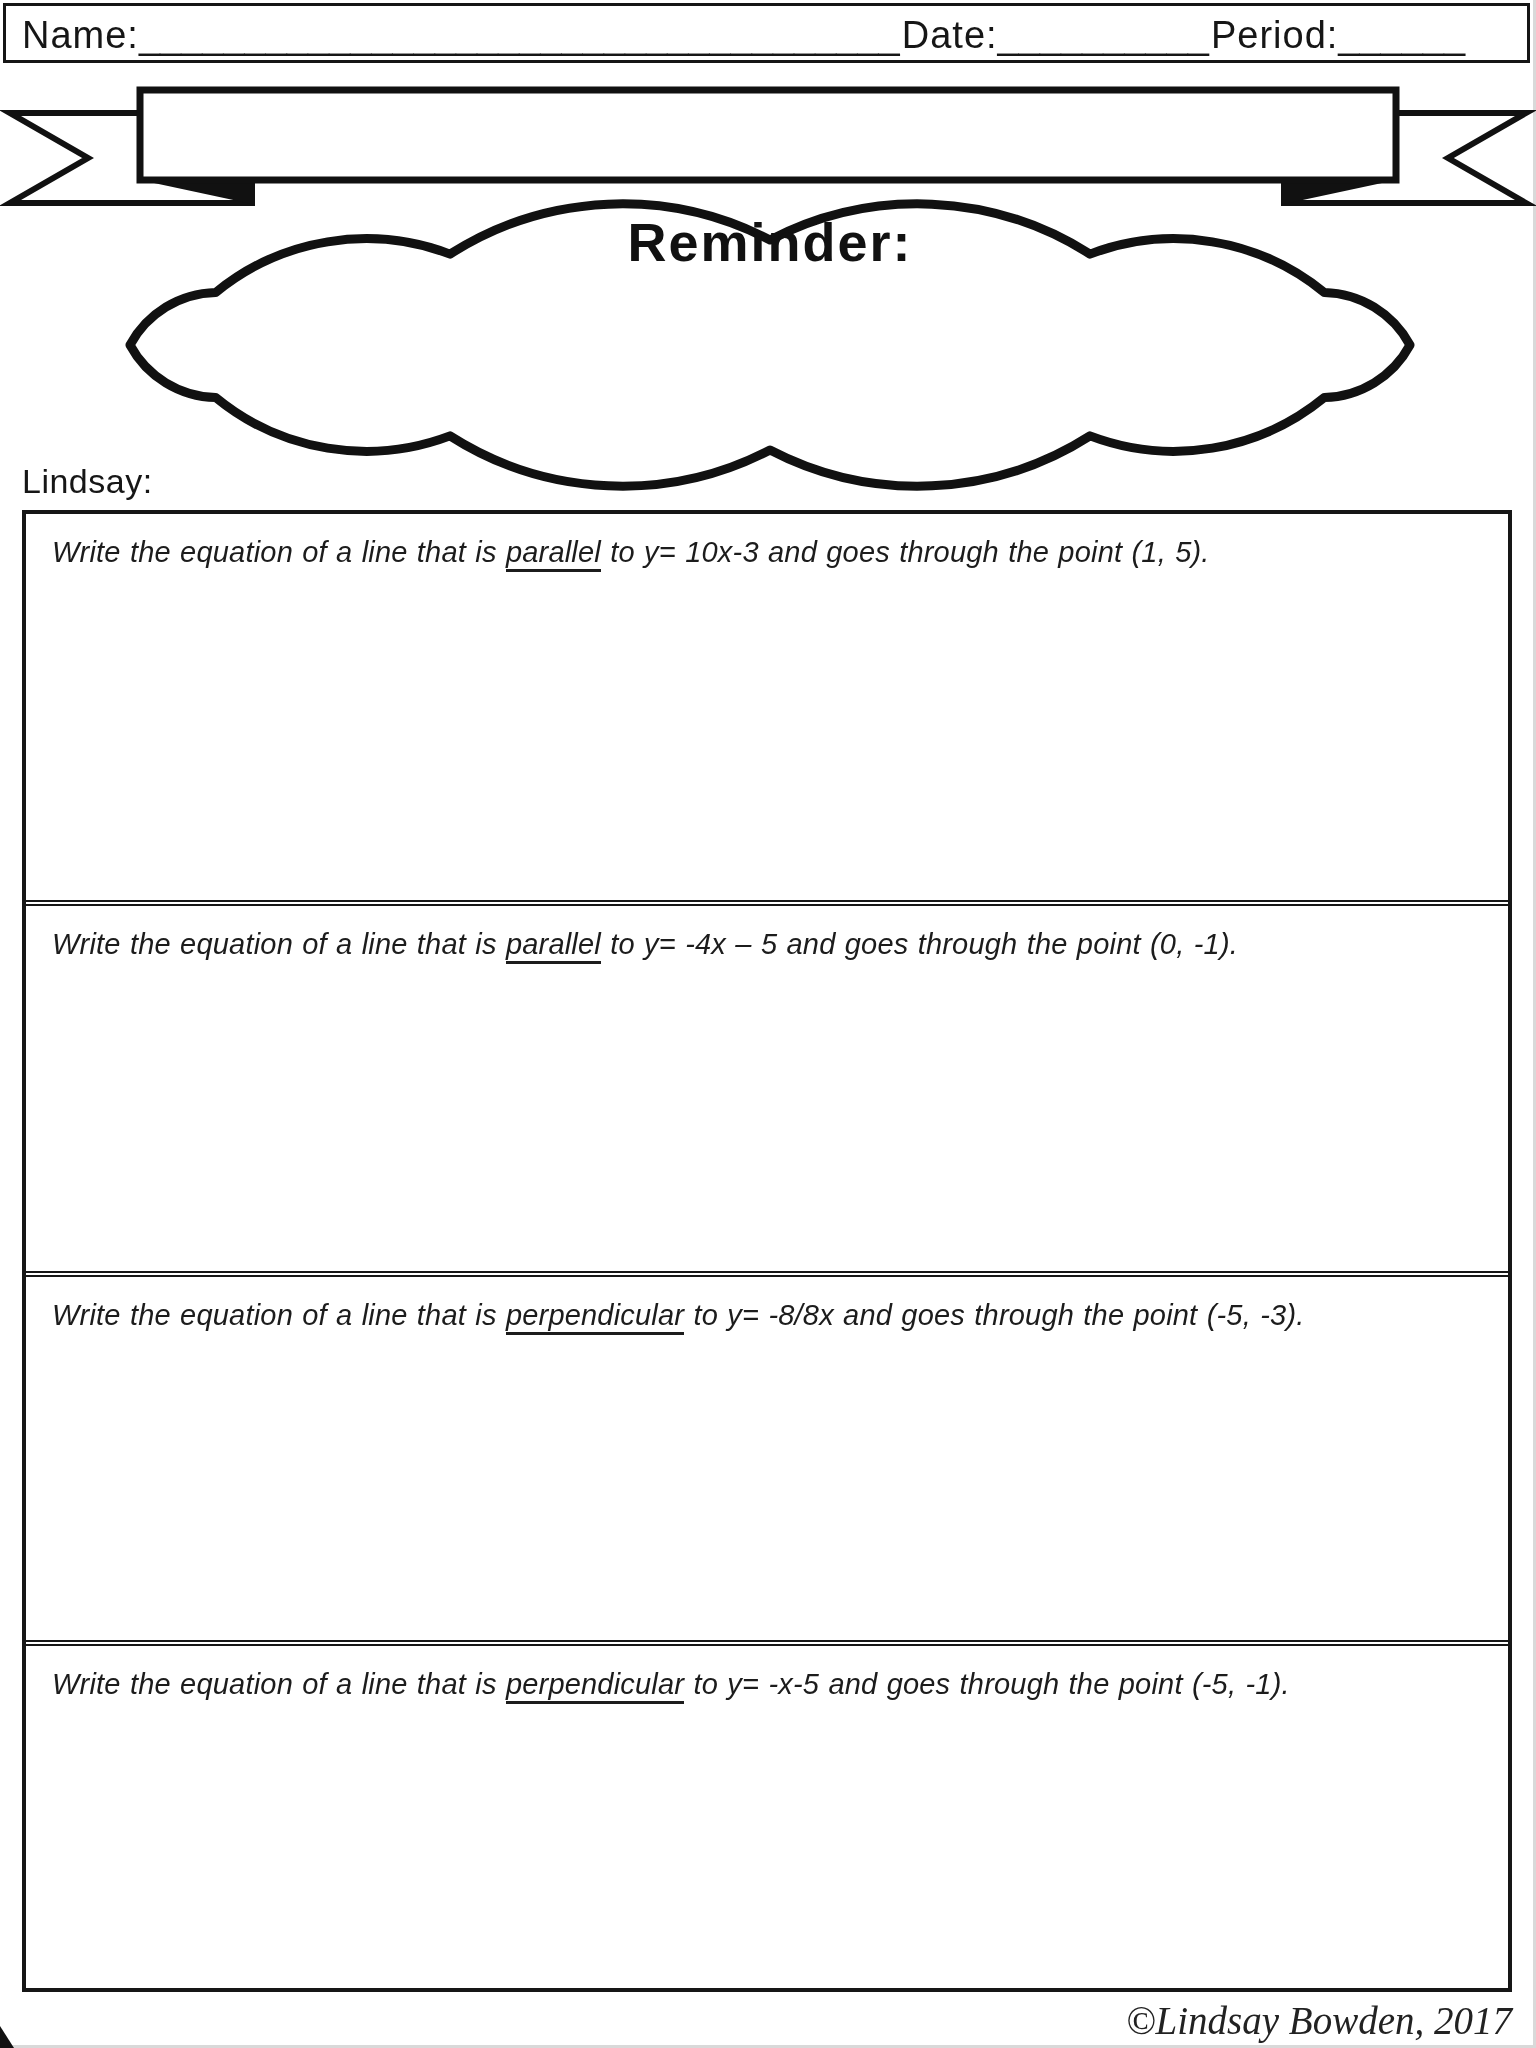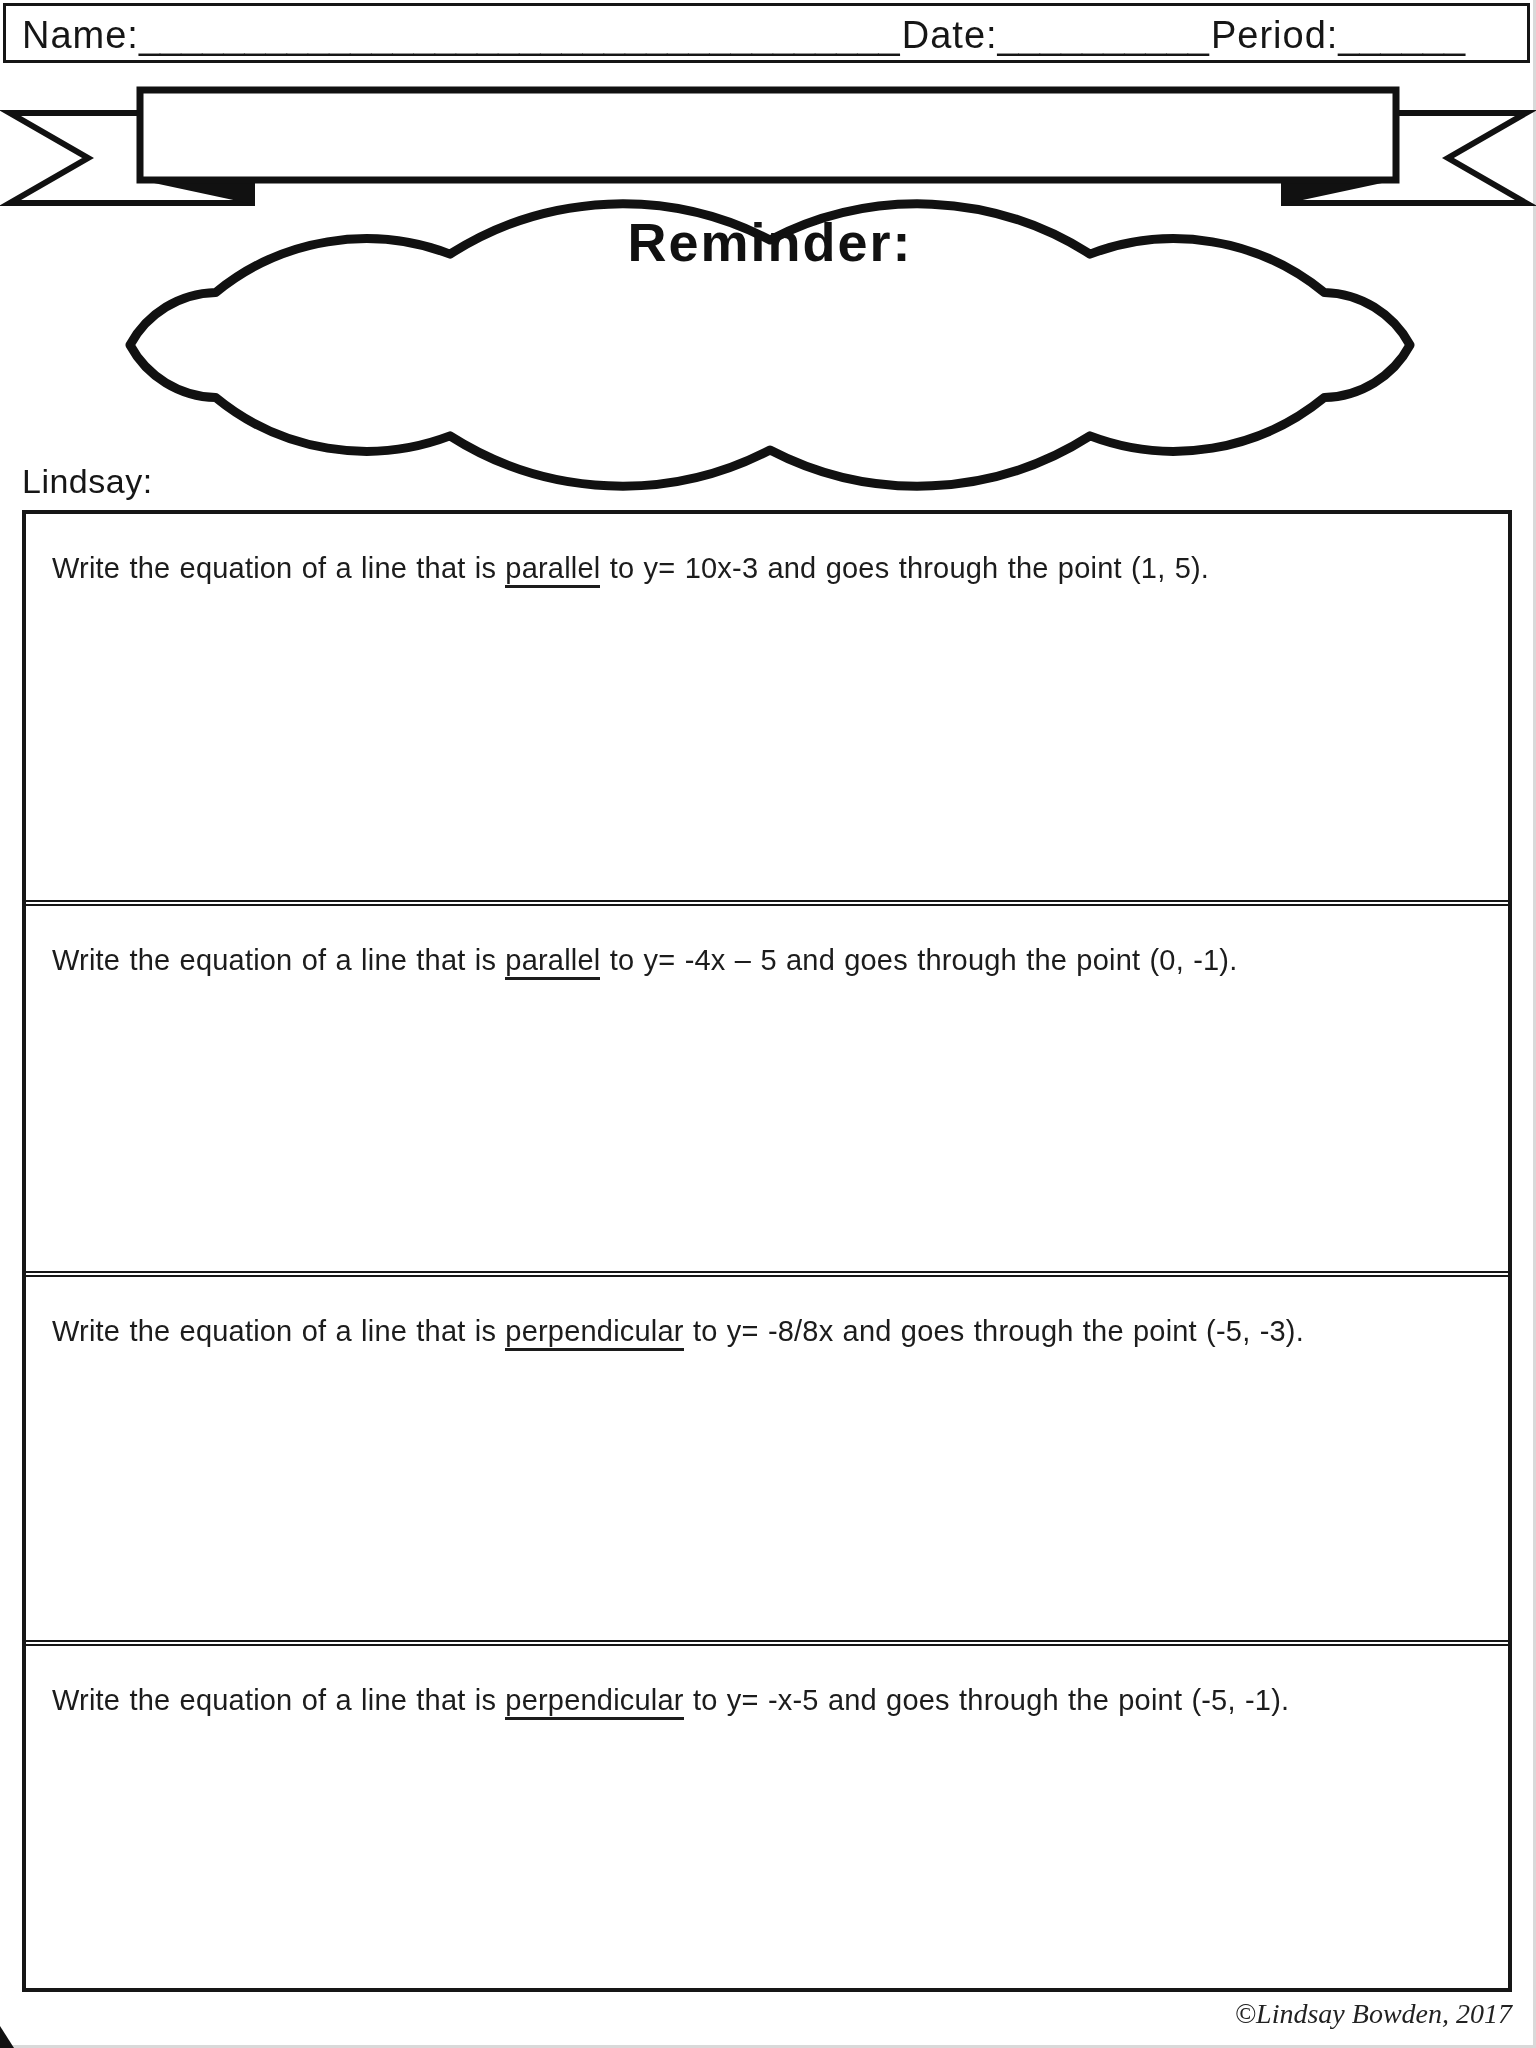--- a/index.html
+++ b/index.html
@@ -47,34 +47,34 @@
   .rem-line-2 { top:166px; }
 
   
   .examples-label { position:absolute; left:22px; top:462px; font-size:34px; letter-spacing:0.5px; }
 
   .qtable {
     position:absolute; left:22px; top:510px; width:1490px; height:1482px;
     border:4px solid #161616; box-sizing:border-box; background:#fff;
     display:flex; flex-direction:column;
   }
-  .qrow { box-sizing:border-box; padding:38px 8px 0 26px; }
+  .qrow { box-sizing:border-box; padding:22px 8px 0 26px;font-style:italic; }
   .qrow + .qrow { border-top:6px double #161616; }
   .row-1 { height:386px; }
   .row-2 { height:371px; }
   .row-3 { height:369px; }
   .row-4 { flex:1; }
   .qtext { font-size:29px; letter-spacing:0.2px; word-spacing:1px; white-space:nowrap; color:#1c1c1c; }
   .kw { border-bottom:3px solid #1c1c1c; padding-bottom:1px; }
 
   
   .credit {
     position:absolute; right:24px; top:1998px;
     font-family:"Liberation Serif", serif; font-style:italic;
-    font-size:28px; color:#222;
+    font-size:39px; color:#222;
   }
 
   .corner-mark {
     position:absolute; left:0; bottom:0; width:0; height:0;
     border-left:14px solid #111; border-top:22px solid transparent;
   }
 </style>
 </head>
 <body>
 

